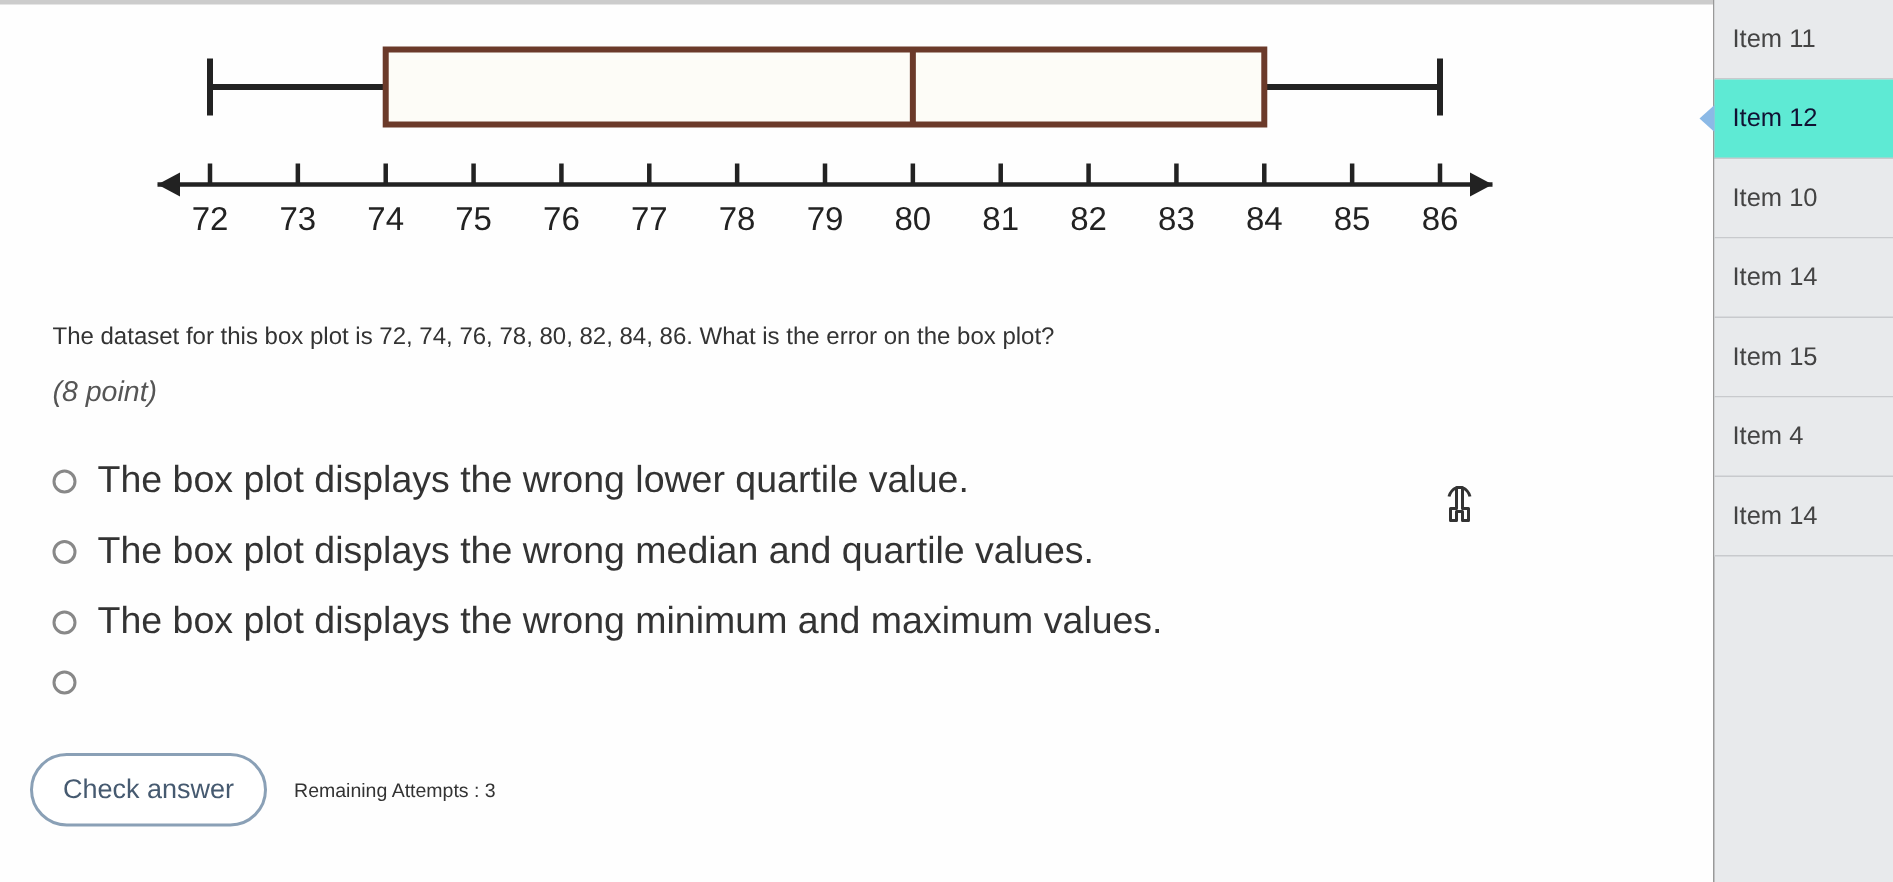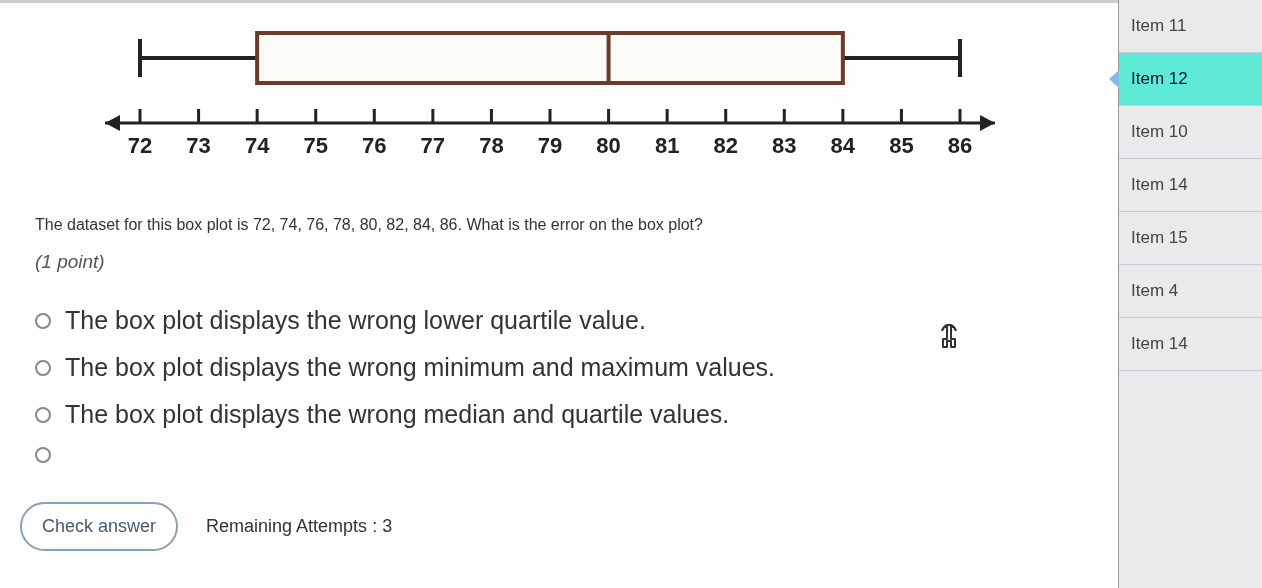--- a/index.html
+++ b/index.html
@@ -18,21 +18,21 @@
       height: 100%;
     }
     .content {
       flex: 1;
       background: #fefefe;
       padding: 0px 10px 10px 10px;
       border-top: 3px solid #ccc;
       position: relative;
     }
     .sidebar {
-      width: 144px;
+      width: 120px;
       background: #e8eaec;
       border-left: 1px solid #999;
       display: flex;
       flex-direction: column;
     }
     .side-item {
       padding: 16px 12px;
       font-size: 17px;
       color: #444;
       border-bottom: 1px solid #c8cacd;
@@ -51,21 +51,20 @@
       top: 50%;
       transform: translateY(-50%);
       border-top: 9px solid transparent;
       border-bottom: 9px solid transparent;
       border-right: 10px solid #8bb9e6;
     }
     .plot-area {
       position: relative;
       height: 180px;
       margin: 0 0 30px 0;
-      font-weight: bold;
     }
     .question {
       font-size: 16px;
       color: #333;
       margin: 10px 25px 14px 25px;
       line-height: 1.5;
     }
     .points {
       font-size: 19px;
       font-style: italic;
@@ -86,35 +85,35 @@
     .radio {
       width: 16px;
       height: 16px;
       border: 2px solid #888;
       border-radius: 50%;
       flex-shrink: 0;
     }
     .footer {
       display: flex;
       align-items: center;
-      gap: 28px;
+      gap: 18px;
       margin: 30px 10px 0 10px;
     }
     .check-btn {
       border: 2px solid #8aa0b6;
       background: #fff;
       color: #465a70;
       padding: 12px 20px;
       font-size: 18px;
       border-radius: 26px;
       cursor: pointer;
       font-family: inherit;
     }
     .attempts {
-      font-size: 18px;
+      font-size: 13px;
       color: #333;
     }
     .cursor {
       position: absolute;
       right: 155px;
       top: 320px;
       font-size: 24px;
       color: #333;
     }
     
@@ -176,34 +175,34 @@
           <line class="whisker" x1="50" y1="36" x2="50" y2="74"></line>
           <line class="whisker" x1="50" y1="55" x2="167.14285714285714" y2="55"></line>
           <line class="whisker" x1="752.8571428571429" y1="55" x2="870" y2="55"></line>
           <line class="whisker" x1="870" y1="36" x2="870" y2="74"></line>
           <rect class="box" x="167.14285714285714" y="30" width="585.7142857142858" height="50"></rect>
           <line x1="518.5714285714286" y1="30" x2="518.5714285714286" y2="80" stroke="#6b3a2a" stroke-width="4"></line>
         </svg>
     </div>
 
     <div class="question">The dataset for this box plot is 72, 74, 76, 78, 80, 82, 84, 86. What is the error on the box plot?</div>
-    <div class="points">(1 point)</div>
+    <div class="points">(8 point)</div>
 
     <div class="options">
         <div class="option">
           <span class="radio"></span>
           <span>The box plot displays the wrong lower quartile value.</span>
         </div>
         <div class="option">
           <span class="radio"></span>
+          <span>The box plot displays the wrong median and quartile values.</span>
+        </div>
+        <div class="option">
+          <span class="radio"></span>
           <span>The box plot displays the wrong minimum and maximum values.</span>
-        </div>
-        <div class="option">
-          <span class="radio"></span>
-          <span>The box plot displays the wrong median and quartile values.</span>
         </div>
         <div class="option">
           <span class="radio"></span>
         </div>
       </div>
 
     <div class="footer">
       <button class="check-btn">Check answer</button>
       <div class="attempts">Remaining Attempts : 3</div>
     </div>

